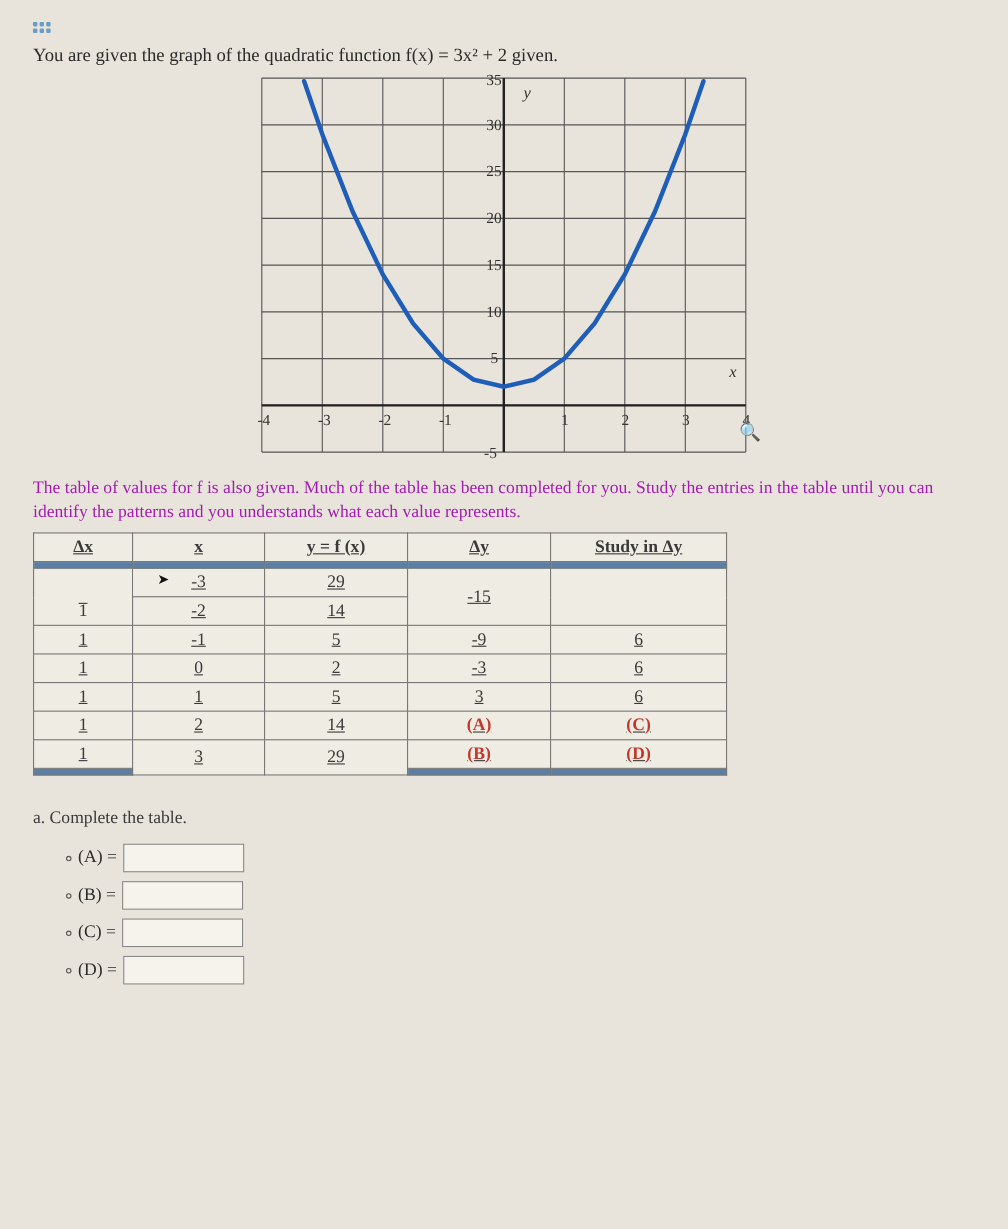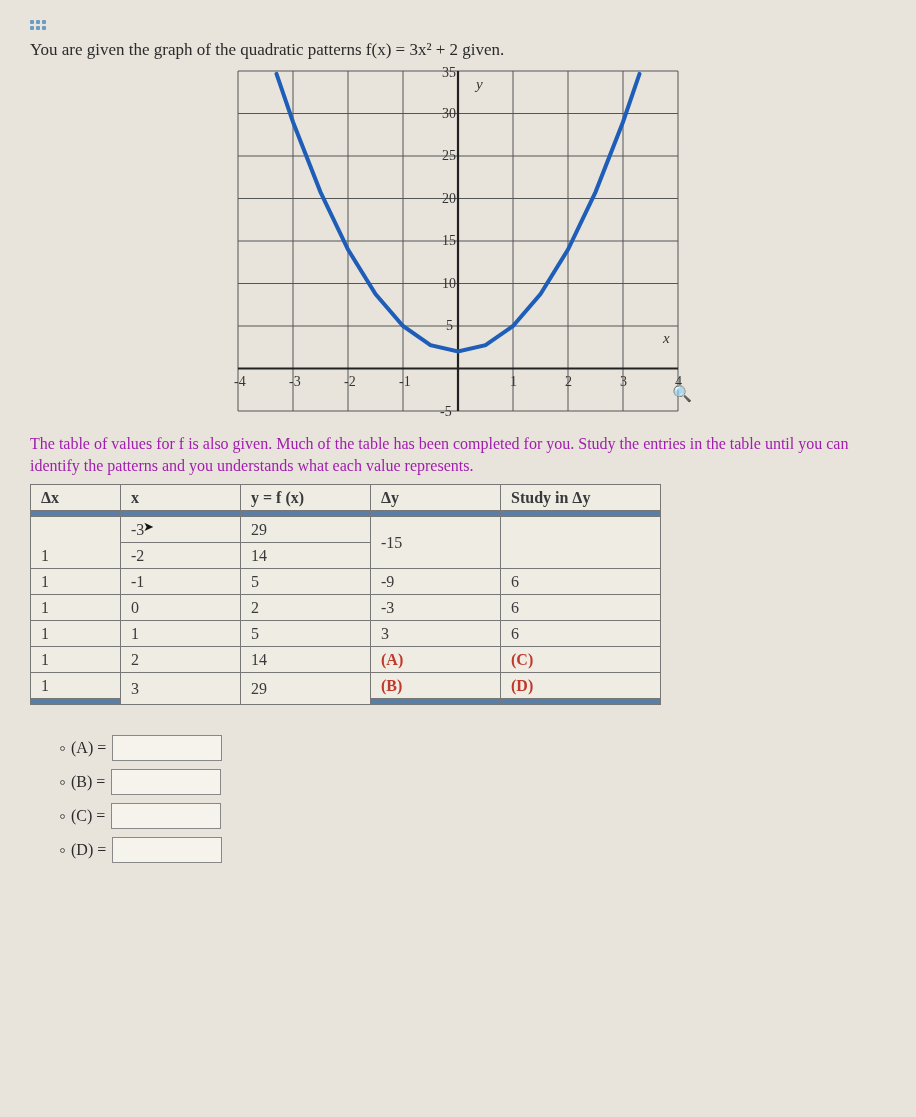--- a/index.html
+++ b/index.html
@@ -30,24 +30,25 @@
   .chart { position: relative; width: 480px; height: 360px; }
   .curve-svg { position: absolute; inset: 0; }
   .magnify-icon { position: absolute; font-size: 16px; color: #444; }
 
   .table-intro { font-size: 16px; margin: 12px 0 8px 0; color: #a21caf; line-height: 1.35; }
 
   .ftable { border-collapse: collapse; margin-top: 6px; }
   .ftable th, .ftable td {
     border: 1px solid #777;
     padding: 2px 10px;
-    text-align: left;
+    text-align: center;
     font-size: 16px;
     background: #efece4;
     height: 26px;
+    text-decoration: underline;
   }
   .ftable th { font-weight: bold; background: #efece4; }
   .ftable .hdr-bar { height: 6px; background: #5a7fa6; padding: 0; border: 1px solid #777; }
   .ftable .stagger { position: relative; top: 13px; }
   .cursor-icon { position: absolute; font-size: 13px; color: #111; }
   .red-txt { color: #c0392b; font-weight: bold; }
 
   .section { margin-top: 30px; font-size: 16px; }
   .ans-list { list-style: none; margin-top: 14px; padding-left: 30px; }
   .ans-list li { margin-bottom: 8px; display: flex; align-items: center; gap: 6px; color: #2a2a2a; }
@@ -69,21 +70,21 @@
     <span></span>
       <span></span>
       <span></span>
       <span></span>
       <span></span>
       <span></span>
   </span>
 </div>
 
 <p class="intro">
-  <span>You are given the graph of the quadratic patterns </span>
+  <span>You are given the graph of the quadratic function </span>
   <span class="math-var">f(x) = 3x² + 2</span>
   <span> given.</span>
 </p>
 
 <div class="chart-wrap">
   <div class="chart">
     <svg class="curve-svg" viewBox="0 0 480 360">
 
       <g stroke="#555" stroke-width="1" fill="none">
 
@@ -225,20 +226,21 @@
   </tr>
   <tr>
     <td class="hdr-bar"></td>
     <td class="hdr-bar"></td>
     <td class="hdr-bar"></td>
   </tr>
 </tbody>
   </table>
 
 <div class="section">
+  <p>a. Complete the table.</p>
   <ul class="ans-list">
     <li>
       <span class="bullet"></span>
       <span>(A) =</span>
       <span class="ans-input"></span>
     </li>
     <li>
       <span class="bullet"></span>
       <span>(B) =</span>
       <span class="ans-input"></span>

